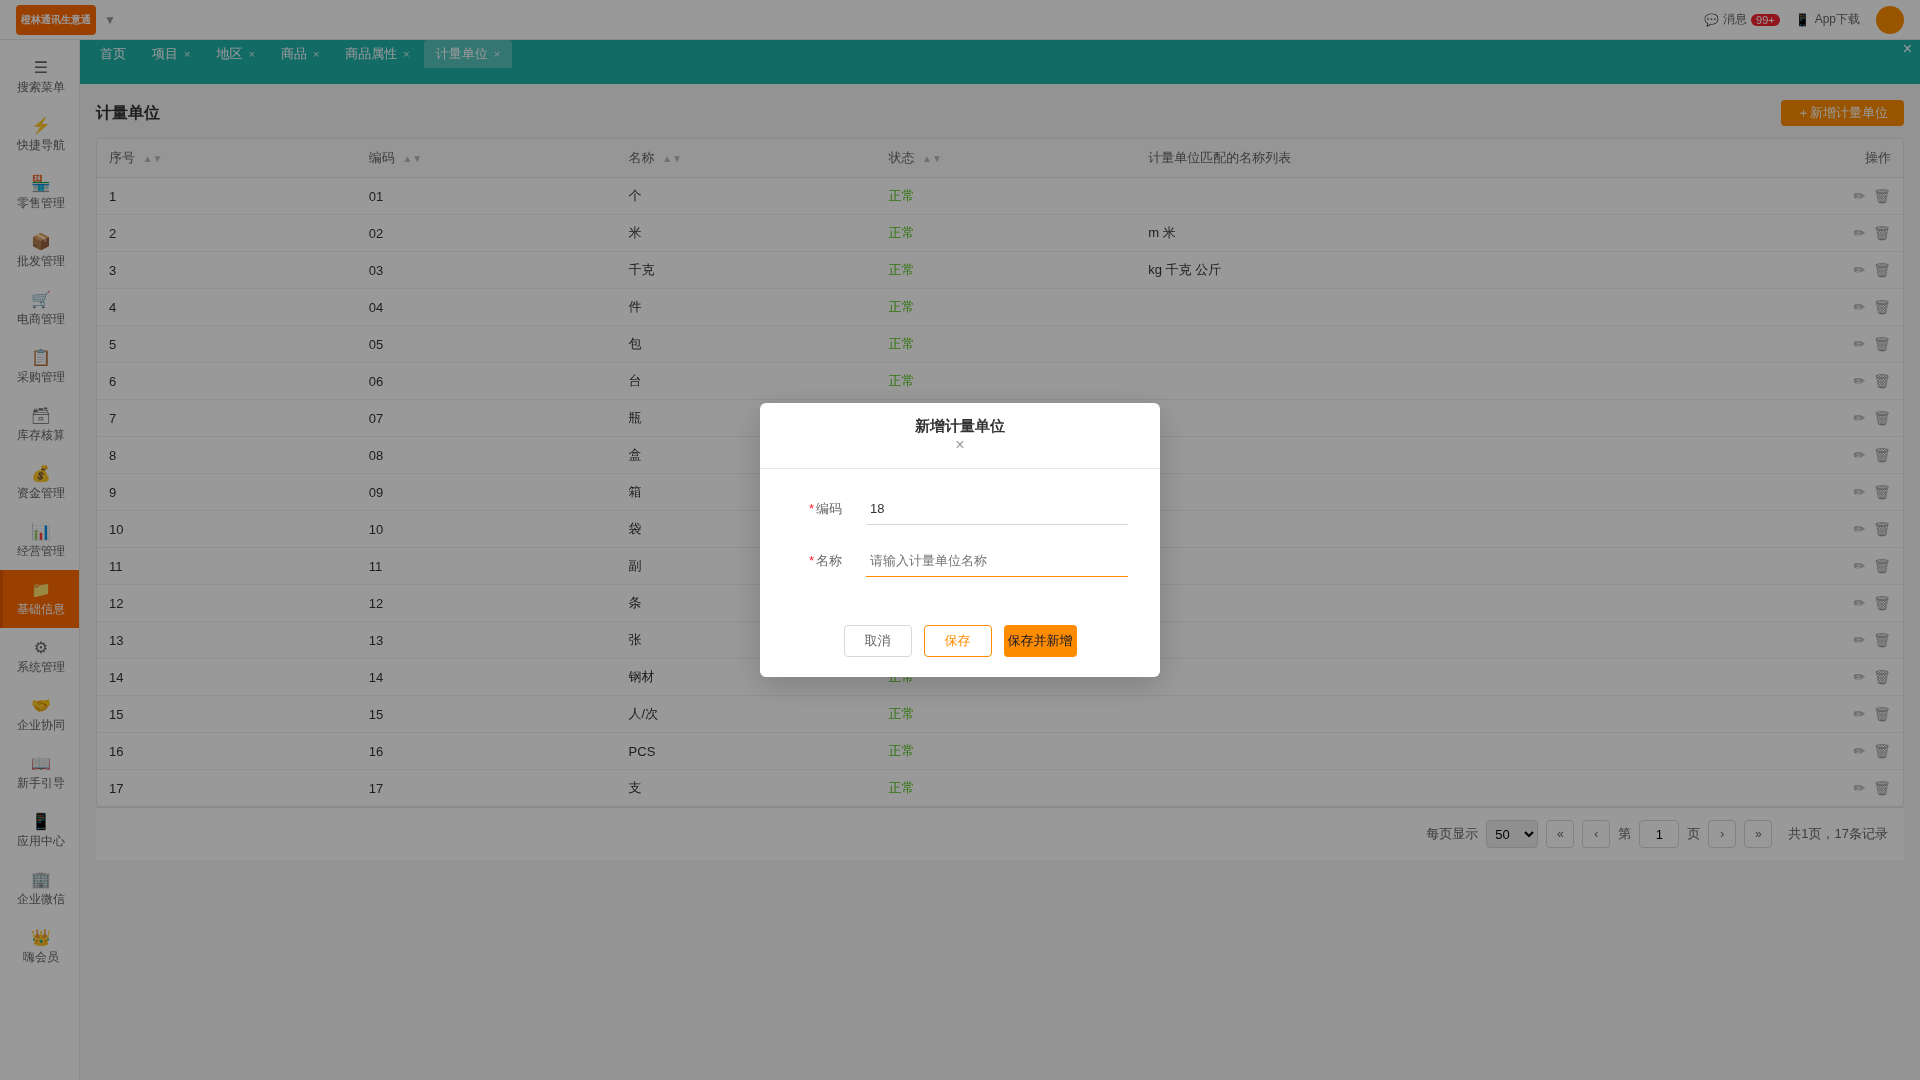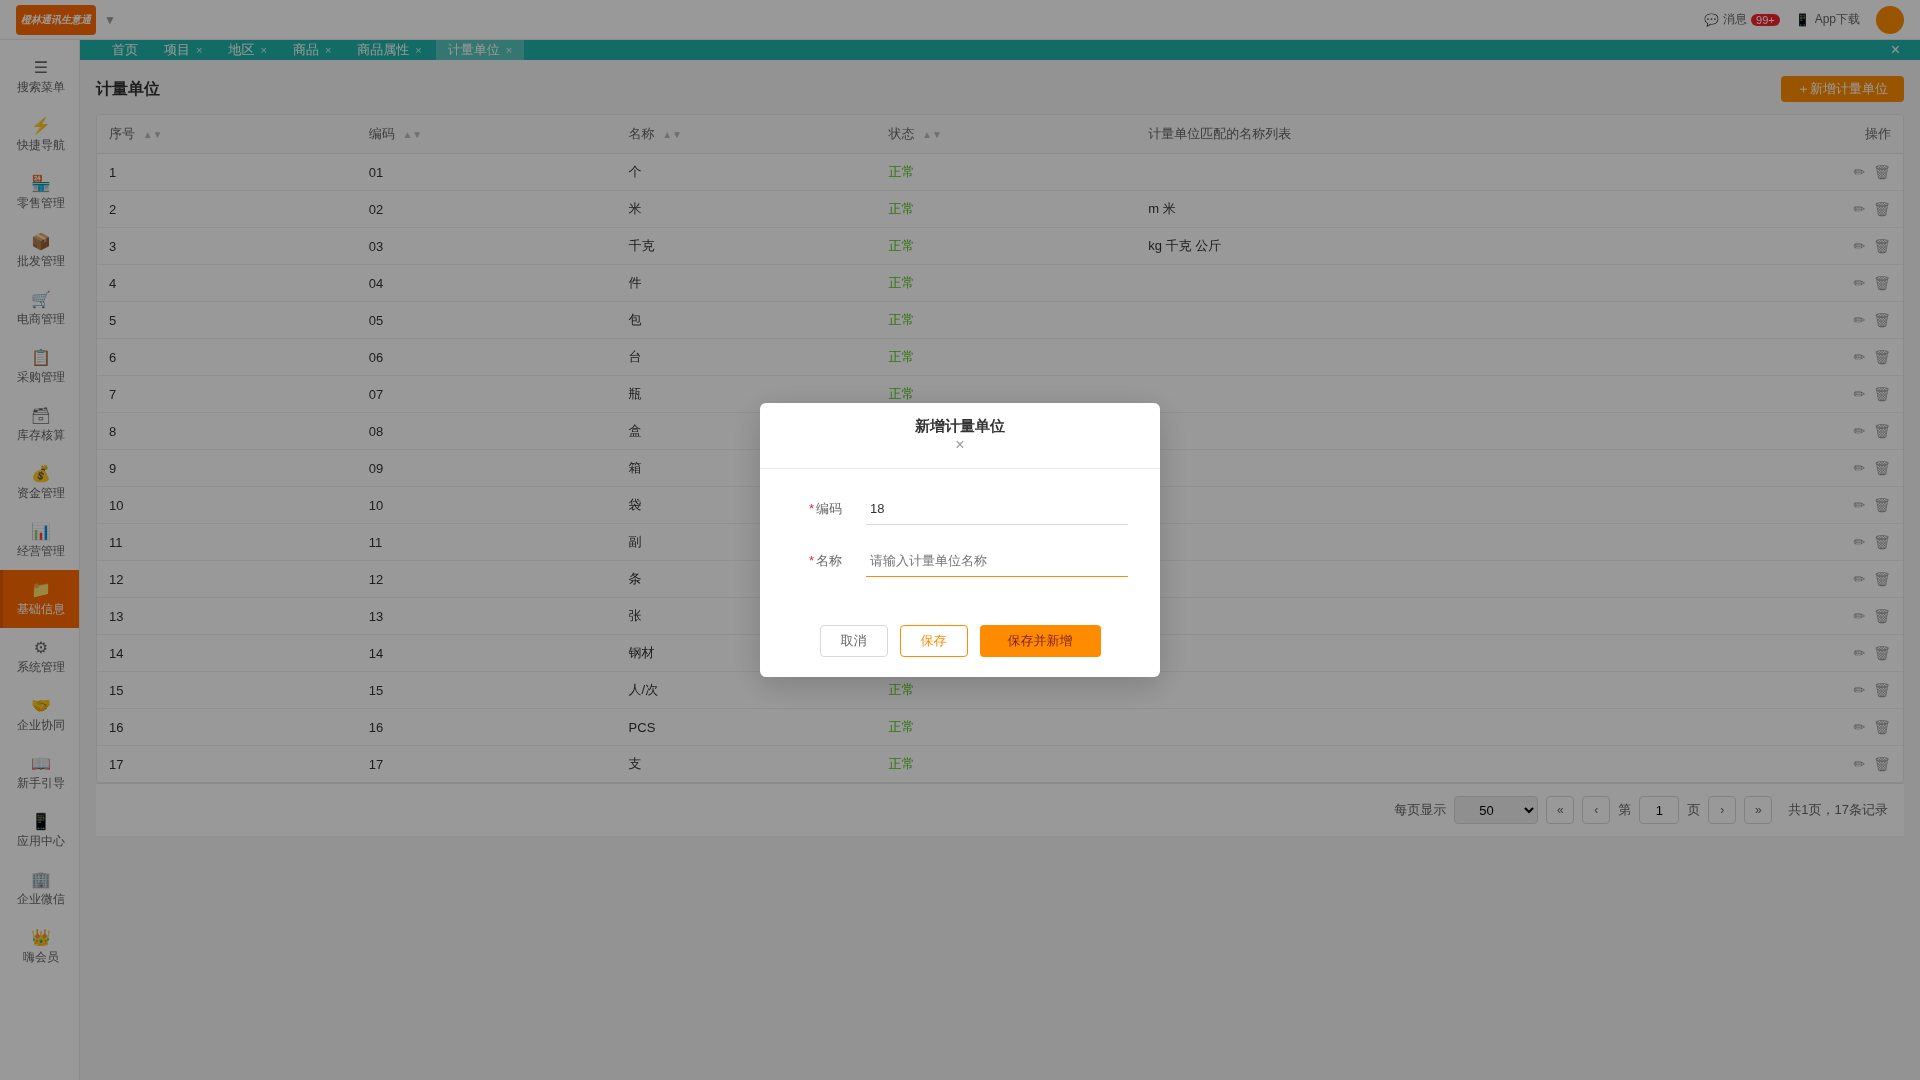--- a/index.html
+++ b/index.html
@@ -96,23 +96,23 @@
       flex: 1;
       display: flex;
       flex-direction: column;
       overflow: hidden;
     }
 
     
     .tab-bar {
       background: #20b2aa;
       display: flex;
-      align-items: center;
-      height: 20px;
-      padding: 0 20px;
+      align-items: flex-start;
+      height: 44px;
+      padding: 0 8px;
       flex-shrink: 0;
     }
     .tab-item {
       display: flex;
       align-items: center;
       padding: 0 12px;
       height: 28px;
       border-radius: 4px 4px 0 0;
       cursor: pointer;
       color: #fff;
@@ -238,21 +238,21 @@
       border: 1px solid #d9d9d9;
       border-radius: 4px;
       text-align: center;
       font-size: 13px;
     }
     .page-select {
       height: 28px;
       border: 1px solid #d9d9d9;
       border-radius: 4px;
       font-size: 13px;
-      padding: 0 20px;
+      padding: 0 4px;
     }
 
     
     .modal-overlay {
       position: fixed;
       top: 0; left: 0;
       width: 100%; height: 100%;
       background: rgba(0,0,0,0.4);
       display: flex;
       align-items: center;
@@ -335,23 +335,23 @@
     .btn-save {
       padding: 6px 20px;
       border: 1px solid #ff8c00;
       background: #fff;
       color: #ff8c00;
       border-radius: 4px;
       cursor: pointer;
       font-size: 13px;
     }
     .btn-save-new {
-      padding: 6px 28px;
+      padding: 6px 4px;
       background: #ff8c00;
-      color: #7f1d1d;
+      color: #0f172a;
       border: none;
       border-radius: 4px;
       cursor: pointer;
       font-size: 13px;
     }
 
     .sort-arrows {
       display: inline-flex;
       flex-direction: column;
       margin-left: 4px;
@@ -359,21 +359,21 @@
       color: #bbb;
       vertical-align: middle;
     }
   </style>
 </head>
 <body>
 
 <div class="top-bar">
   <div class="logo-area">
     <div class="logo-box">
-      <span style="font-size:10px;font-style:italic;">橙林通讯生意通</span>
+      <span style="font-size:10px;">橙林通讯生意通</span>
     </div>
     <span style="color:#999;font-size:12px;cursor:pointer;">▼</span>
   </div>
   <div class="top-right">
     <div class="top-right-item">
       <span>💬</span>
       <span>消息</span>
       <span class="badge">99+</span>
     </div>
     <div class="top-right-item">

